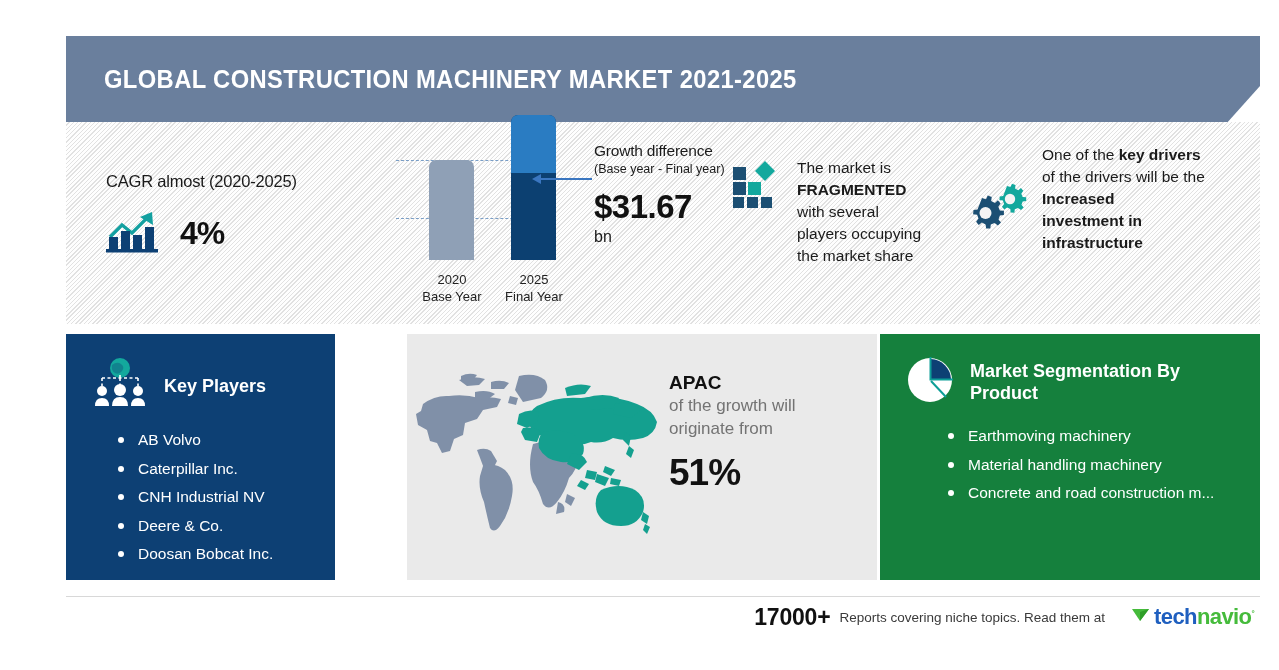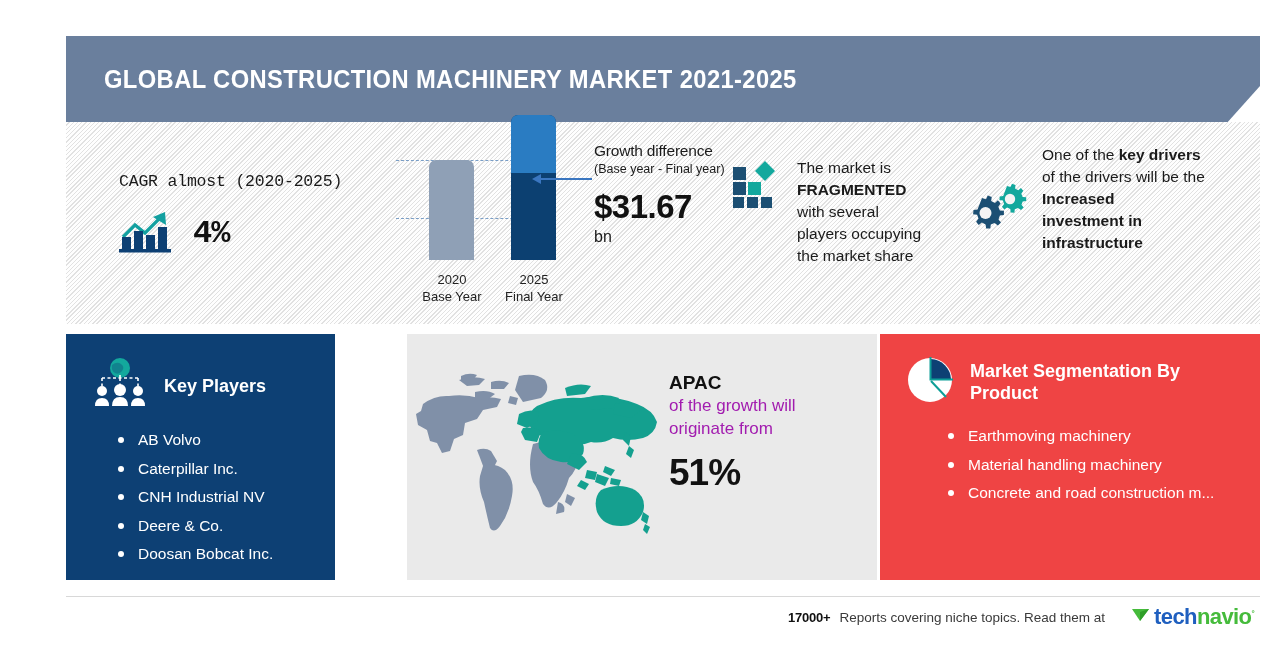--- a/index.html
+++ b/index.html
@@ -48,21 +48,21 @@
     background-image: repeating-linear-gradient(
       135deg,
       rgba(255,255,255,0.95) 0px,
       rgba(255,255,255,0.95) 2px,
       rgba(222,222,222,0.85) 2px,
       rgba(222,222,222,0.85) 3px
     );
   }
 
   
-  .cagr-block { position: absolute; left: 53px; top: 50px; width: 280px; font-family: Liberation Mono, monospace; }
+  .cagr-block { position: absolute; left: 40px; top: 50px; width: 280px; }
   .cagr-label { font-size: 16.5px; color: #1a1a1a; white-space: nowrap; letter-spacing: -0.2px; }
   .cagr-row { display: flex; align-items: center; margin-top: 18px; }
   .cagr-value { font-size: 32px; font-weight: bold; color: #111; margin-left: 20px; letter-spacing: -1px; }
 
   
   .bars-block { position: absolute; left: 330px; top: 18px; width: 200px; height: 180px; }
   .dash-line {
     position: absolute; height: 0; border-top: 1px dashed #7a9ec6;
   }
   .bar { position: absolute; bottom: 60px; width: 45px; border-radius: 7px 7px 0 0; }
@@ -96,52 +96,52 @@
 
   
   .drivers-block { position: absolute; left: 900px; top: 22px; display: flex; align-items: flex-start; }
   .drivers-text { font-size: 15.5px; color: #1a1a1a; line-height: 1.42; margin-left: 14px; white-space: nowrap; }
   .drivers-text b { font-weight: bold; }
 
   
   .panel { position: absolute; top: 334px; height: 246px; }
   .panel-players { left: 42px; width: 269px; background: #0d4074; }
   .panel-map { left: 383px; width: 470px; background: #eaeaea; }
-  .panel-segment { left: 856px; width: 380px; background: #ef4444; }
+  .panel-segment { left: 856px; width: 380px; background: #15803d; }
 
   .panel-head { display: flex; align-items: center; padding: 22px 0 0 26px; }
   .panel-head-title { color: #ffffff; font-size: 18px; font-weight: bold; margin-left: 16px; line-height: 1.25; }
 
   .bullets { margin: 16px 0 0 52px; list-style: none; }
   .bullets li { color: #ffffff; font-size: 15.5px; line-height: 1.0; margin-bottom: 13px; position: relative; padding-left: 20px; white-space: nowrap; }
   .bullets li::before {
     content: ""; position: absolute; left: 0; top: 5px;
     width: 6px; height: 6px; border-radius: 50%; background: #ffffff;
   }
   .panel-segment .bullets { margin-left: 68px; margin-top: 20px; }
   .panel-segment .bullets li { margin-bottom: 13px; }
 
   
   .map-svg { position: absolute; left: 8px; top: 36px; }
   .apac-text { position: absolute; left: 262px; top: 38px; }
   .apac-title { font-size: 19px; font-weight: bold; color: #111; }
-  .apac-sub { font-size: 17px; color: #a21caf; line-height: 1.3; margin-top: 1px; }
+  .apac-sub { font-size: 17px; color: #737373; line-height: 1.3; margin-top: 1px; }
   .apac-value { font-size: 37px; font-weight: bold; color: #111; margin-top: 12px; letter-spacing: -1px; }
 
   
   .footer-rule {
     position: absolute; left: 42px; top: 596px; width: 1194px; height: 1px;
     background: #d8d8d8;
   }
   .footer {
     position: absolute; left: 42px; top: 597px; width: 1194px; height: 40px;
     display: flex; align-items: center; justify-content: flex-end;
     padding-right: 6px;
   }
-  .footer-count { font-size: 13px; font-weight: bold; color: #111; letter-spacing: -0.2px; }
+  .footer-count { font-size: 23px; font-weight: bold; color: #111; letter-spacing: -0.2px; }
   .footer-text { font-size: 13.5px; color: #3a3a3a; margin-left: 9px; }
   .logo { display: flex; align-items: flex-start; margin-left: 26px; }
   .logo-word { font-size: 22px; font-weight: bold; letter-spacing: -0.6px; margin-left: 3px; }
   .logo-tech { color: #1f5fbf; }
   .logo-navio { color: #45bb3b; }
   .logo-tm { font-size: 8px; color: #45bb3b; vertical-align: super; }
 </style>
 </head>
 <body>
 

